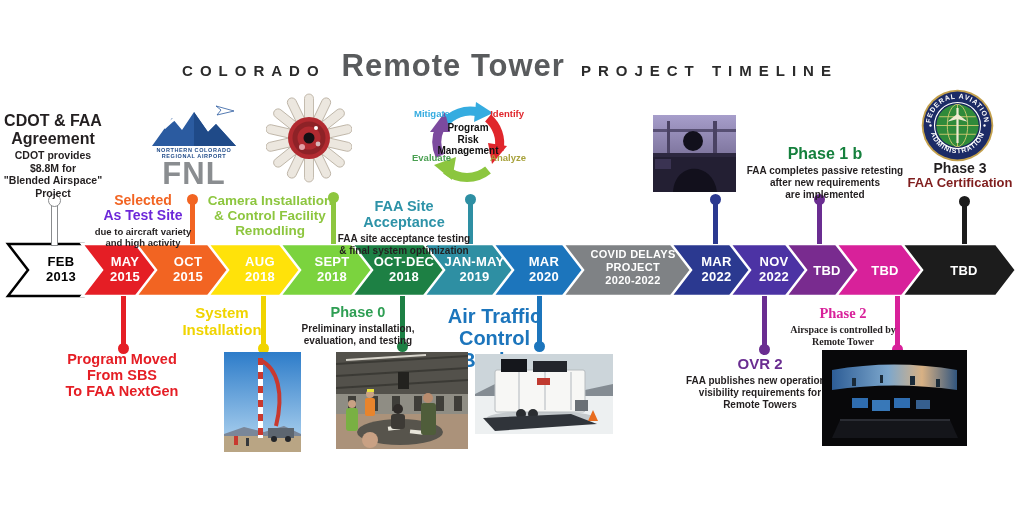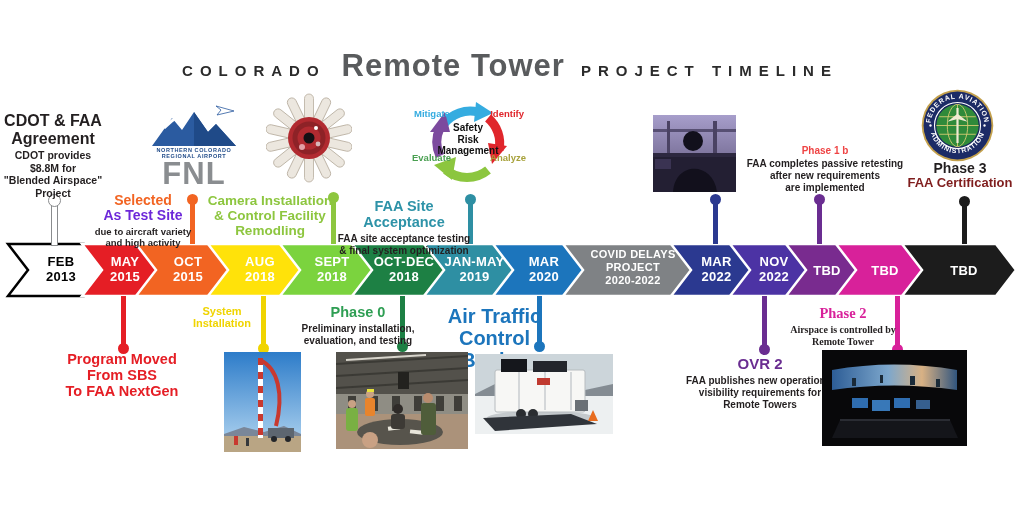--- a/index.html
+++ b/index.html
@@ -127,21 +127,21 @@
   <div class="ann" style="left:337px;top:199px;width:134px;">
     <div class="h" style="font-size: 14.5px; color: rgb(46, 147, 168);">FAA Site Acceptance</div>
     <div class="b">
       <span class="line">FAA site acceptance testing</span>
       <span class="line">&amp; final system optimization</span>
     </div>
   </div>
 
 
   <div class="ann" style="left:733px;top:145px;width:184px;">
-    <div class="h" style="font-size: 10px; color: #ef4444;">Phase 1 b</div>
+    <div class="h" style="font-size: 16px; color: #15803d;">Phase 1 b</div>
     <div class="b">
       <span class="line">FAA completes passive retesting</span>
       <span class="line">after new requirements</span>
       <span class="line">are implemented</span>
     </div>
   </div>
 
   <div class="ann" style="left:903px;top:161px;width:114px;">
     <div class="h" style="font-size: 14px; color: rgb(35, 31, 32);">Phase 3</div>
     <div class="h" style="font-size: 13px; color: #7f1d1d;">FAA Certification</div>
@@ -149,21 +149,21 @@
 
   <div class="ann" style="left:54px;top:352px;width:136px;">
     <div class="h" style="font-size:14.5px;">
       <span class="line" style="color: rgb(229, 30, 37);">Program Moved</span>
       <span class="line" style="color: rgb(229, 30, 37);">From SBS</span>
       <span class="line" style="color: rgb(229, 30, 37);">To FAA NextGen</span>
     </div>
   </div>
 
   <div class="ann" style="left:182px;top:305px;width:80px;">
-    <div class="h" style="font-size:11px;">
+    <div class="h" style="font-size:15px;">
       <span class="line" style="color: rgb(240, 212, 0);">System</span>
       <span class="line" style="color: rgb(240, 212, 0);">Installation</span>
     </div>
   </div>
 
   <div class="ann" style="left:292px;top:305px;width:132px;">
     <div class="h" style="font-size: 14.5px; color: rgb(46, 158, 83);">Phase 0</div>
     <div class="b">
       <span class="line">Preliminary installation,</span>
       <span class="line">evaluation, and testing</span>
@@ -244,21 +244,21 @@
       <path d="M 70,84 A 33,33 0 0 1 28,84" stroke="#8cc63f" stroke-width="9" fill="none"></path>
       <polygon points="34,94 16,79 38,71" fill="#8cc63f"></polygon>
       <path d="M 22,70 A 33,33 0 0 1 22,42" stroke="#7c4a9e" stroke-width="9" fill="none"></path>
       <polygon points="12,46 27,26 32,46" fill="#7c4a9e"></polygon>
     </svg>
     <span class="srm-label" style="left: -4px; top: 22px; color: rgb(53, 172, 224);">Mitigate</span>
     <span class="srm-label" style="right: -6px; top: 22px; color: rgb(224, 38, 44);">Identify</span>
     <span class="srm-label" style="left: -6px; top: 66px; color: rgb(74, 160, 82);">Evaluate</span>
     <span class="srm-label" style="right: -8px; top: 66px; color: rgb(168, 162, 60);">Analyze</span>
     <div style="position:absolute;left:0;right:0;top:36px;text-align:center;font-size:10px;font-weight:700;color:#111;line-height:1.15;">
-      <span class="line">Safety</span>
+      <span class="line">Program</span>
       <span class="line">Risk</span>
       <span class="line">Management</span>
     </div>
   </div>
 
   <svg class="photo" style="left:653px;top:115px;" width="83" height="77" viewBox="0 0 83 77">
     <defs>
       <linearGradient id="twr" x1="0" y1="0" x2="0" y2="1">
         <stop offset="0" stop-color="#a79ecb"></stop>
           <stop offset="0.5" stop-color="#8077a0"></stop>

